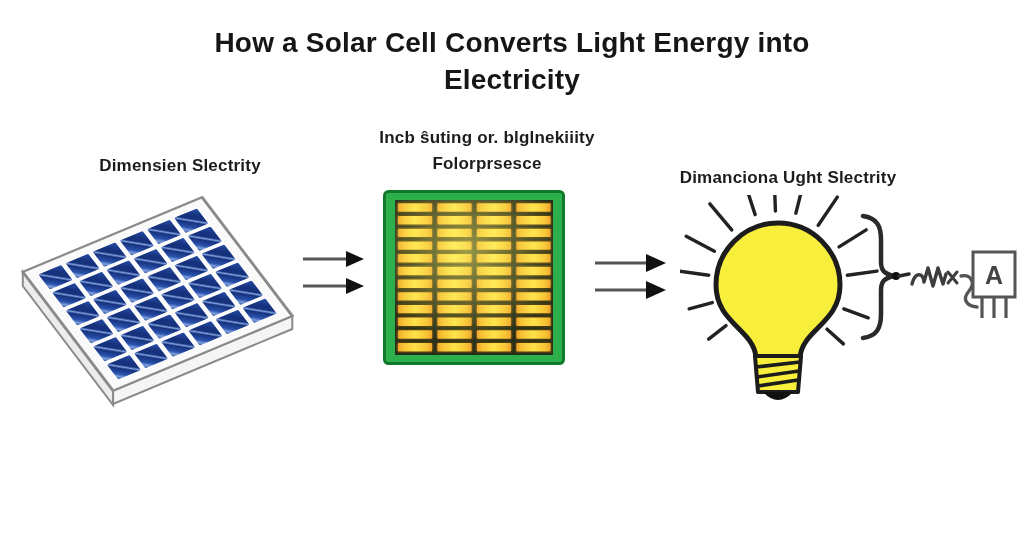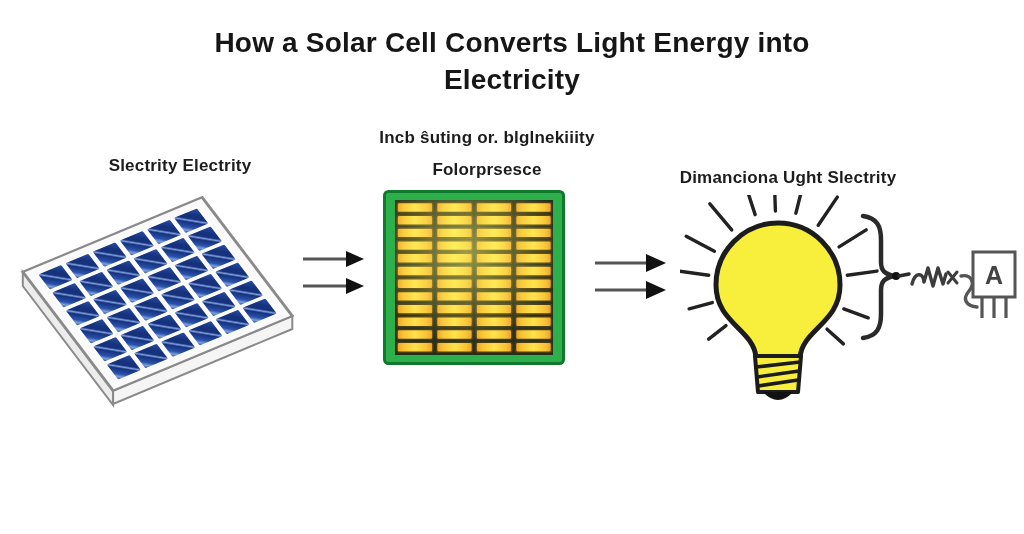--- a/index.html
+++ b/index.html
@@ -17,24 +17,24 @@
     font-size:17px;font-weight:700;color:#1c1c1c;letter-spacing:.2px;
     text-align:center;transform:translateX(-50%);white-space:nowrap;
   }
   svg{display:block;}
 </style>
 </head>
 <body>
 
 <div class="abs title">How a Solar Cell Converts Light Energy into Electricity</div>
 
-<div class="abs stage-label" style="left:180px;top:156px;">Slectrity Electrity</div>
+<div class="abs stage-label" style="left:180px;top:156px;">Dimensien Slectrity</div>
 
 <div class="abs stage-label" style="left:487px;top:128px;">Incb ŝuting or. blglnekiiity</div>
-<div class="abs stage-label" style="left:487px;top:160px;">Folorprsesce</div>
+<div class="abs stage-label" style="left:487px;top:154px;">Folorprsesce</div>
 
 <div class="abs stage-label" style="left:777px;top:168px;margin-left:11px;">Dimanciona Ught Slectrity</div>
 
 <svg class="abs" style="left:18px;top:196px;" width="312" height="216" viewBox="0 0 312 216">
   <defs>
     <linearGradient id="cellgrad" x1="0" y1="0" x2="1" y2="1">
       <stop offset="0" stop-color="#2a52ad"></stop>
       <stop offset="0.30" stop-color="#16327d"></stop>
       <stop offset="0.44" stop-color="#16327d"></stop>
       <stop offset="0.50" stop-color="#7e9fdd"></stop>

